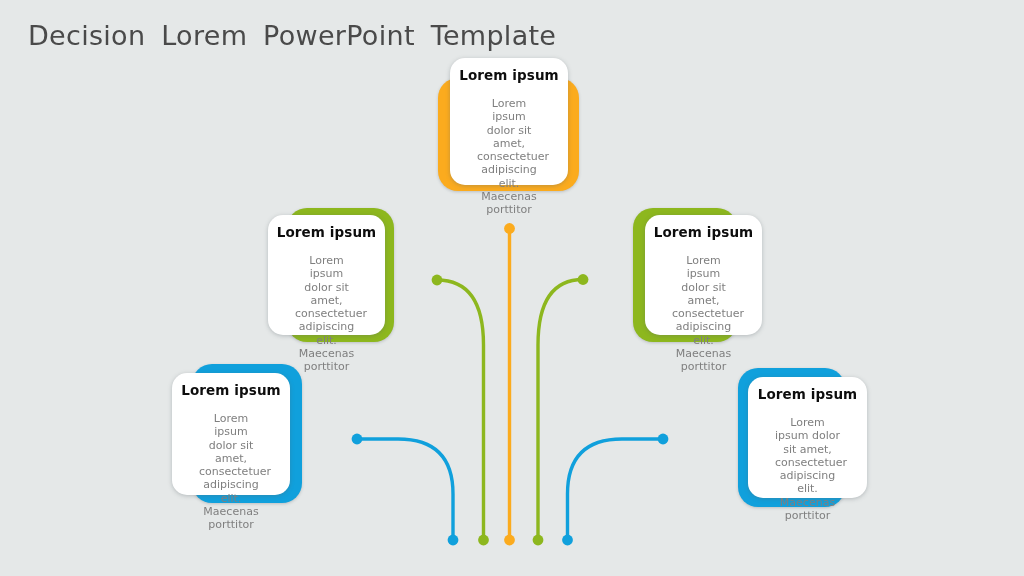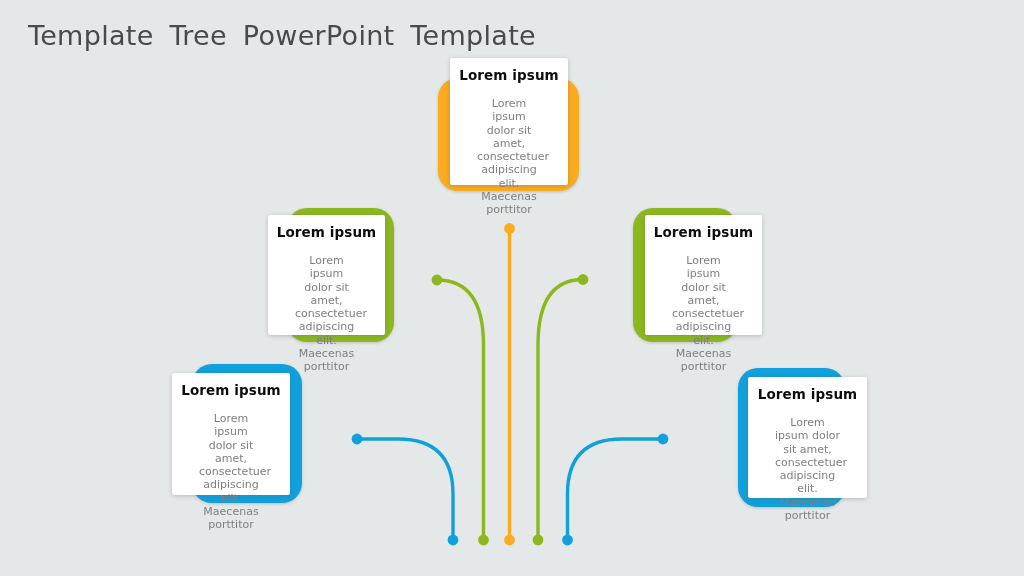--- a/index.html
+++ b/index.html
@@ -14,21 +14,21 @@
     font-size:27px;font-weight:400;color:#4A4A4A;
     letter-spacing:.3px;word-spacing:7px;
   }
   .branches{position:absolute;left:0;top:0;}
   .card .accent,.card .panel{position:absolute;box-sizing:border-box;}
   .card .accent{
     border-radius:20px;
     box-shadow:0 1px 3px rgba(90,100,105,.30);
   }
   .card .panel{
-    background:#fff;border-radius:2px;
+    background:#fff;border-radius:15px;
     box-shadow:0 1px 4px rgba(90,100,105,.35);
     text-align:center;
   }
   .card .panel h2{
     margin:9px 0 3px;font-size:13.5px;color:#0D0D0D;font-weight:bold;
     letter-spacing:.1px;
   }
   .card .panel p{
     margin:14px;padding:0 13px;font-size:11px;line-height:13.3px;color:#7F7F7F;
   }
@@ -46,21 +46,21 @@
   .card-bl .panel {left:172px;top:373px;width:118px;height:122px;}
   
   .card-br .accent{left:738px;top:368px;width:107px;height:139px;}
   .card-br .panel {left:748px;top:377px;width:119px;height:121px;}
 </style>
 </head>
 <body>
 
 <div class="slide" style="background-color: rgb(229, 232, 232);">
 
-  <h1 class="slide-title">Template Tree PowerPoint Template</h1>
+  <h1 class="slide-title">Decision Lorem PowerPoint Template</h1>
 
   <svg class="branches" width="1024" height="576" viewBox="0 0 1024 576">
     <g fill="none" stroke-width="3.4" stroke-linecap="round">
       <path d="M509.5 229 L509.5 540" stroke="#FBAB1E"></path>
       <path d="M437 280 Q483.5 280 483.5 345 L483.5 540" stroke="#8DB71E"></path>
       <path d="M583 279.5 Q538 279.5 538 345 L538 540" stroke="#8DB71E"></path>
       <path d="M357 439 L398 439 Q453 439 453 494 L453 540" stroke="#10A0DC"></path>
       <path d="M663 439 L622 439 Q567.5 439 567.5 494 L567.5 540" stroke="#10A0DC"></path>
     </g>
     <g stroke="none">

